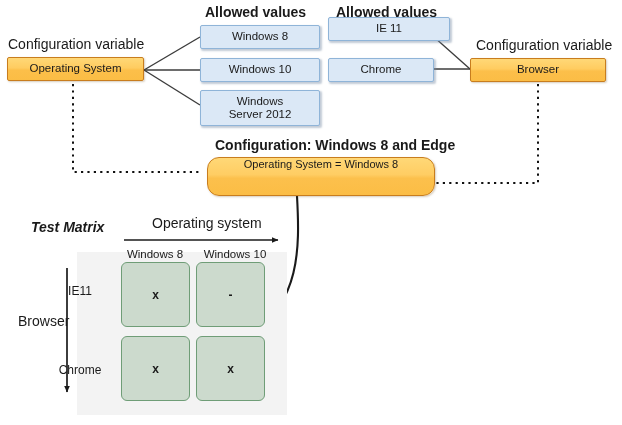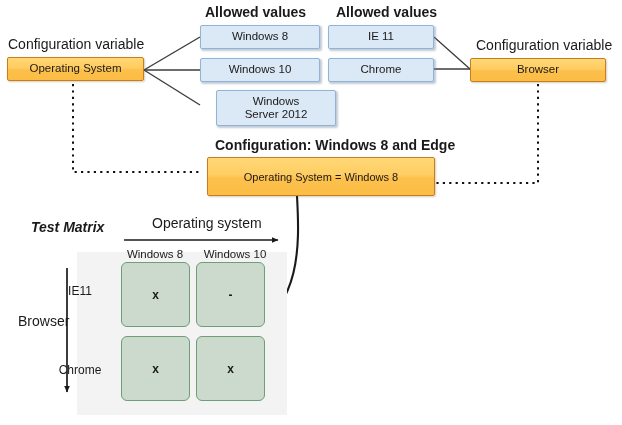--- a/index.html
+++ b/index.html
@@ -63,24 +63,23 @@
   }
   .label-bold {
     font-weight: bold;
   }
   
   #config-box {
     position: absolute;
     box-sizing: border-box;
     background: linear-gradient(to bottom, #ffd877 0%, #ffcd63 45%, #fcc04c 55%, #fbbd45 100%);
     border: 1.5px solid #c87d1e;
-    border-radius: 2px;
+    border-radius: 12px;
     box-shadow: 1px 1px 2px rgba(120,90,40,0.30);
     display: flex;
-    flex-direction: column;
     justify-content: center;
     font-size: 11px;
   }
   #config-box .cfg-line {
     text-align: center;
     white-space: nowrap;
     padding: 0 4px;
   }
   
   #matrix-panel {
@@ -157,25 +156,25 @@
     <line x1="124" y1="240" x2="278" y2="240" stroke="#1a1a1a" stroke-width="1.7" marker-end="url(#arrow-solid)"></line>
     <line x1="67" y1="268" x2="67" y2="392" stroke="#1a1a1a" stroke-width="1.7" marker-end="url(#arrow-solid)"></line>
   </svg>
 
   <div class="label" style="left:8px; top:36px;">Configuration variable</div>
   <div class="node orange-box" style="left:7px; top:57px; width:137px; height:24px;">Operating System</div>
 
   <div class="label label-bold" style="left:205px; top:4px;">Allowed values</div>
   <div class="node blue-box" style="left:200px; top:25px; width:120px; height:24px;">Windows 8</div>
   <div class="node blue-box" style="left:200px; top:58px; width:120px; height:24px;">Windows 10</div>
-  <div class="node blue-box" style="left:200px; top:90px; width:120px; height:36px; white-space:pre-line;margin-left:16px;">Windows
+  <div class="node blue-box" style="left:200px; top:90px; width:120px; height:36px; white-space:pre-line;">Windows
 Server 2012</div>
 
   <div class="label label-bold" style="left:336px; top:4px;">Allowed values</div>
-  <div class="node blue-box" style="left:328px; top:25px; width:106px; height:24px;">IE 11</div>
+  <div class="node blue-box" style="left:328px; top:17px; width:122px; height:24px;">IE 11</div>
   <div class="node blue-box" style="left:328px; top:58px; width:106px; height:24px;">Chrome</div>
 
   <div class="label" style="left:476px; top:37px;">Configuration variable</div>
   <div class="node orange-box" style="left:470px; top:58px; width:136px; height:24px;">Browser</div>
 
   <div class="label label-bold" style="left:215px; top:137px;">Configuration: Windows 8 and Edge</div>
   <div id="config-box" style="left:207px; top:157px; width:228px; height:39px;">
     <div class="cfg-line">Operating System = Windows 8</div>
   </div>
 

